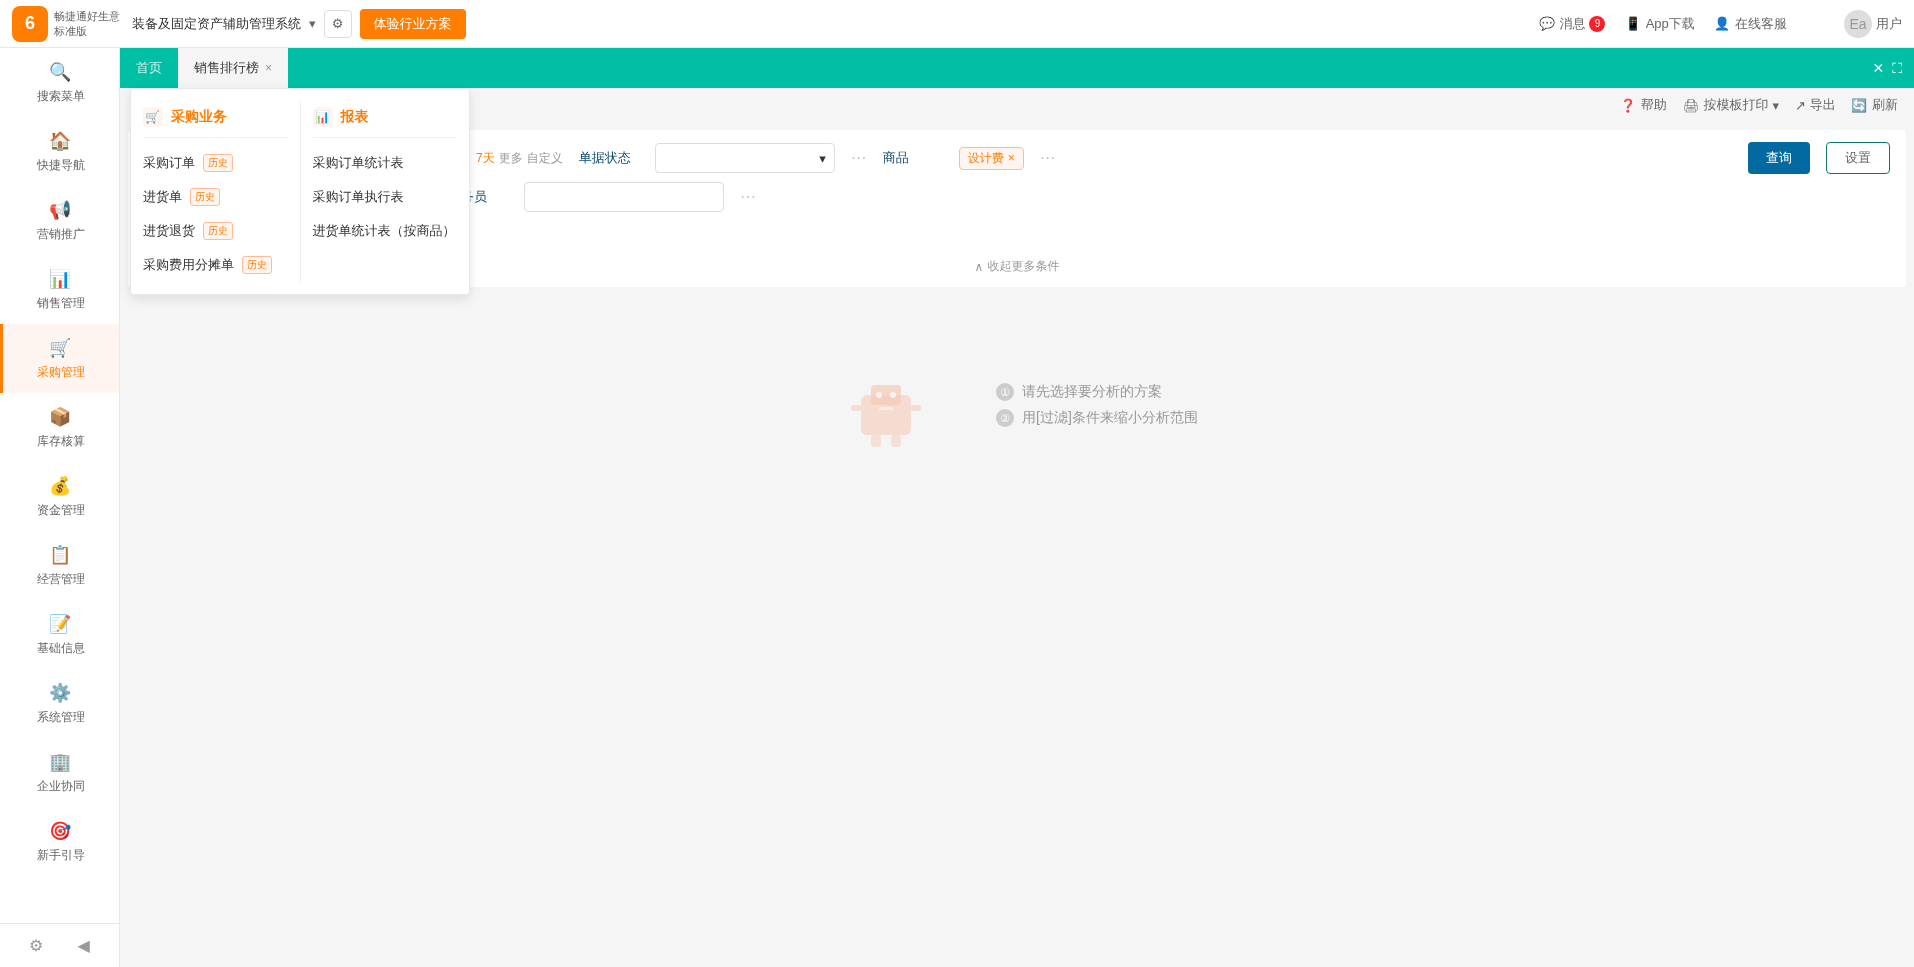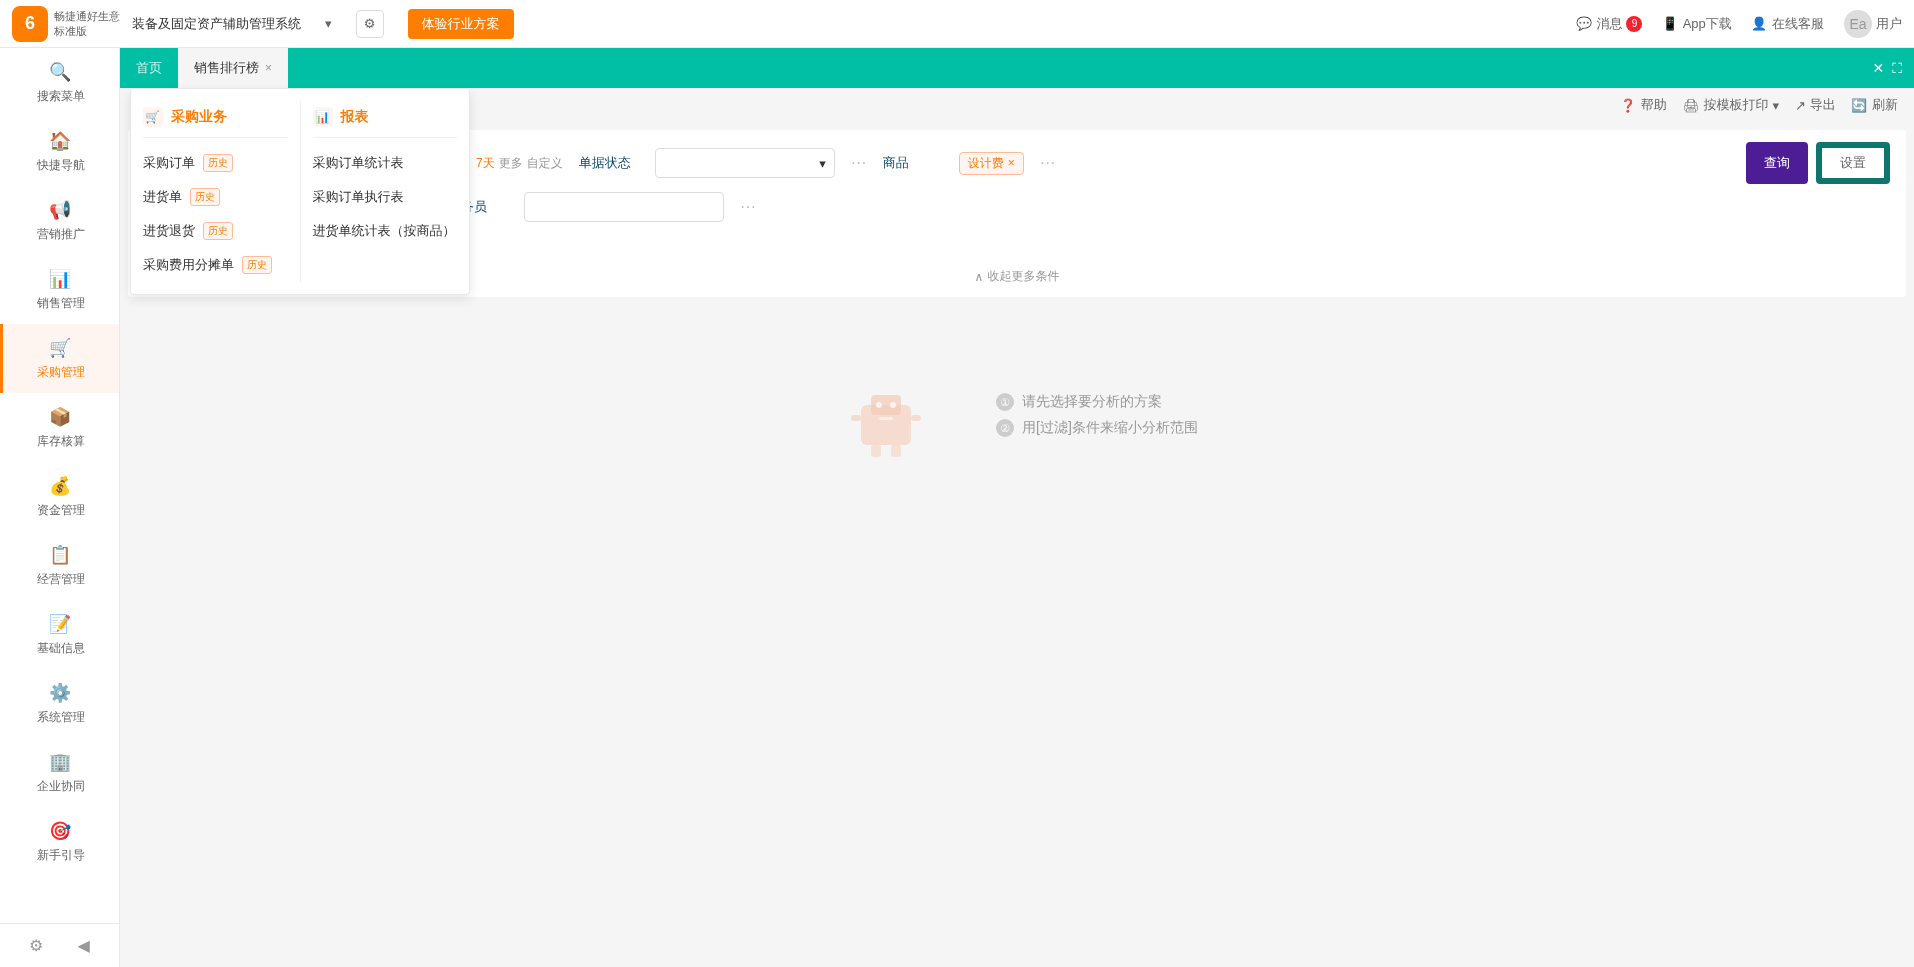--- a/index.html
+++ b/index.html
@@ -38,21 +38,21 @@
       font-weight: bold;
     }
     .logo-text {
       font-size: 11px;
       color: #666;
       line-height: 1.3;
     }
     .top-bar-system {
       display: flex;
       align-items: center;
-      gap: 24px;
+      gap: 8px;
       font-size: 13px;
       color: #333;
       flex: 1;
     }
     .system-dropdown { cursor: pointer; color: #666; }
     .gear-btn {
       width: 28px;
       height: 28px;
       border: 1px solid #ddd;
       border-radius: 4px;
@@ -99,20 +99,21 @@
     .user-avatar {
       width: 28px;
       height: 28px;
       border-radius: 50%;
       background: #ddd;
       display: flex;
       align-items: center;
       justify-content: center;
       color: #999;
       font-size: 14px;
+      margin-left: 37px;
     }
 
     
     .main-layout {
       display: flex;
       margin-top: 48px;
       height: calc(967px - 48px);
     }
 
     
@@ -250,36 +251,37 @@
       border: 1px solid #ffbb96;
       color: #ff7d00;
       border-radius: 4px;
       padding: 2px 8px;
       font-size: 12px;
       display: flex;
       align-items: center;
       gap: 4px;
     }
     .btn-query {
-      background: #4c1d95;
+      background: #0369a1;
       color: white;
       border: none;
       padding: 6px 18px;
       border-radius: 4px;
       font-size: 13px;
       cursor: pointer;
     }
     .btn-setting {
-      border: 6px solid #0f766e;
+      border: 1px solid #0f766e;
       background: #fff;
       color: #666;
       padding: 6px 18px;
       border-radius: 4px;
       font-size: 13px;
       cursor: pointer;
+      margin-left: 8px;
     }
     .collapse-row {
       display: flex;
       justify-content: center;
       align-items: center;
       gap: 4px;
       color: #999;
       font-size: 12px;
       cursor: pointer;
       margin-top: 4px;

